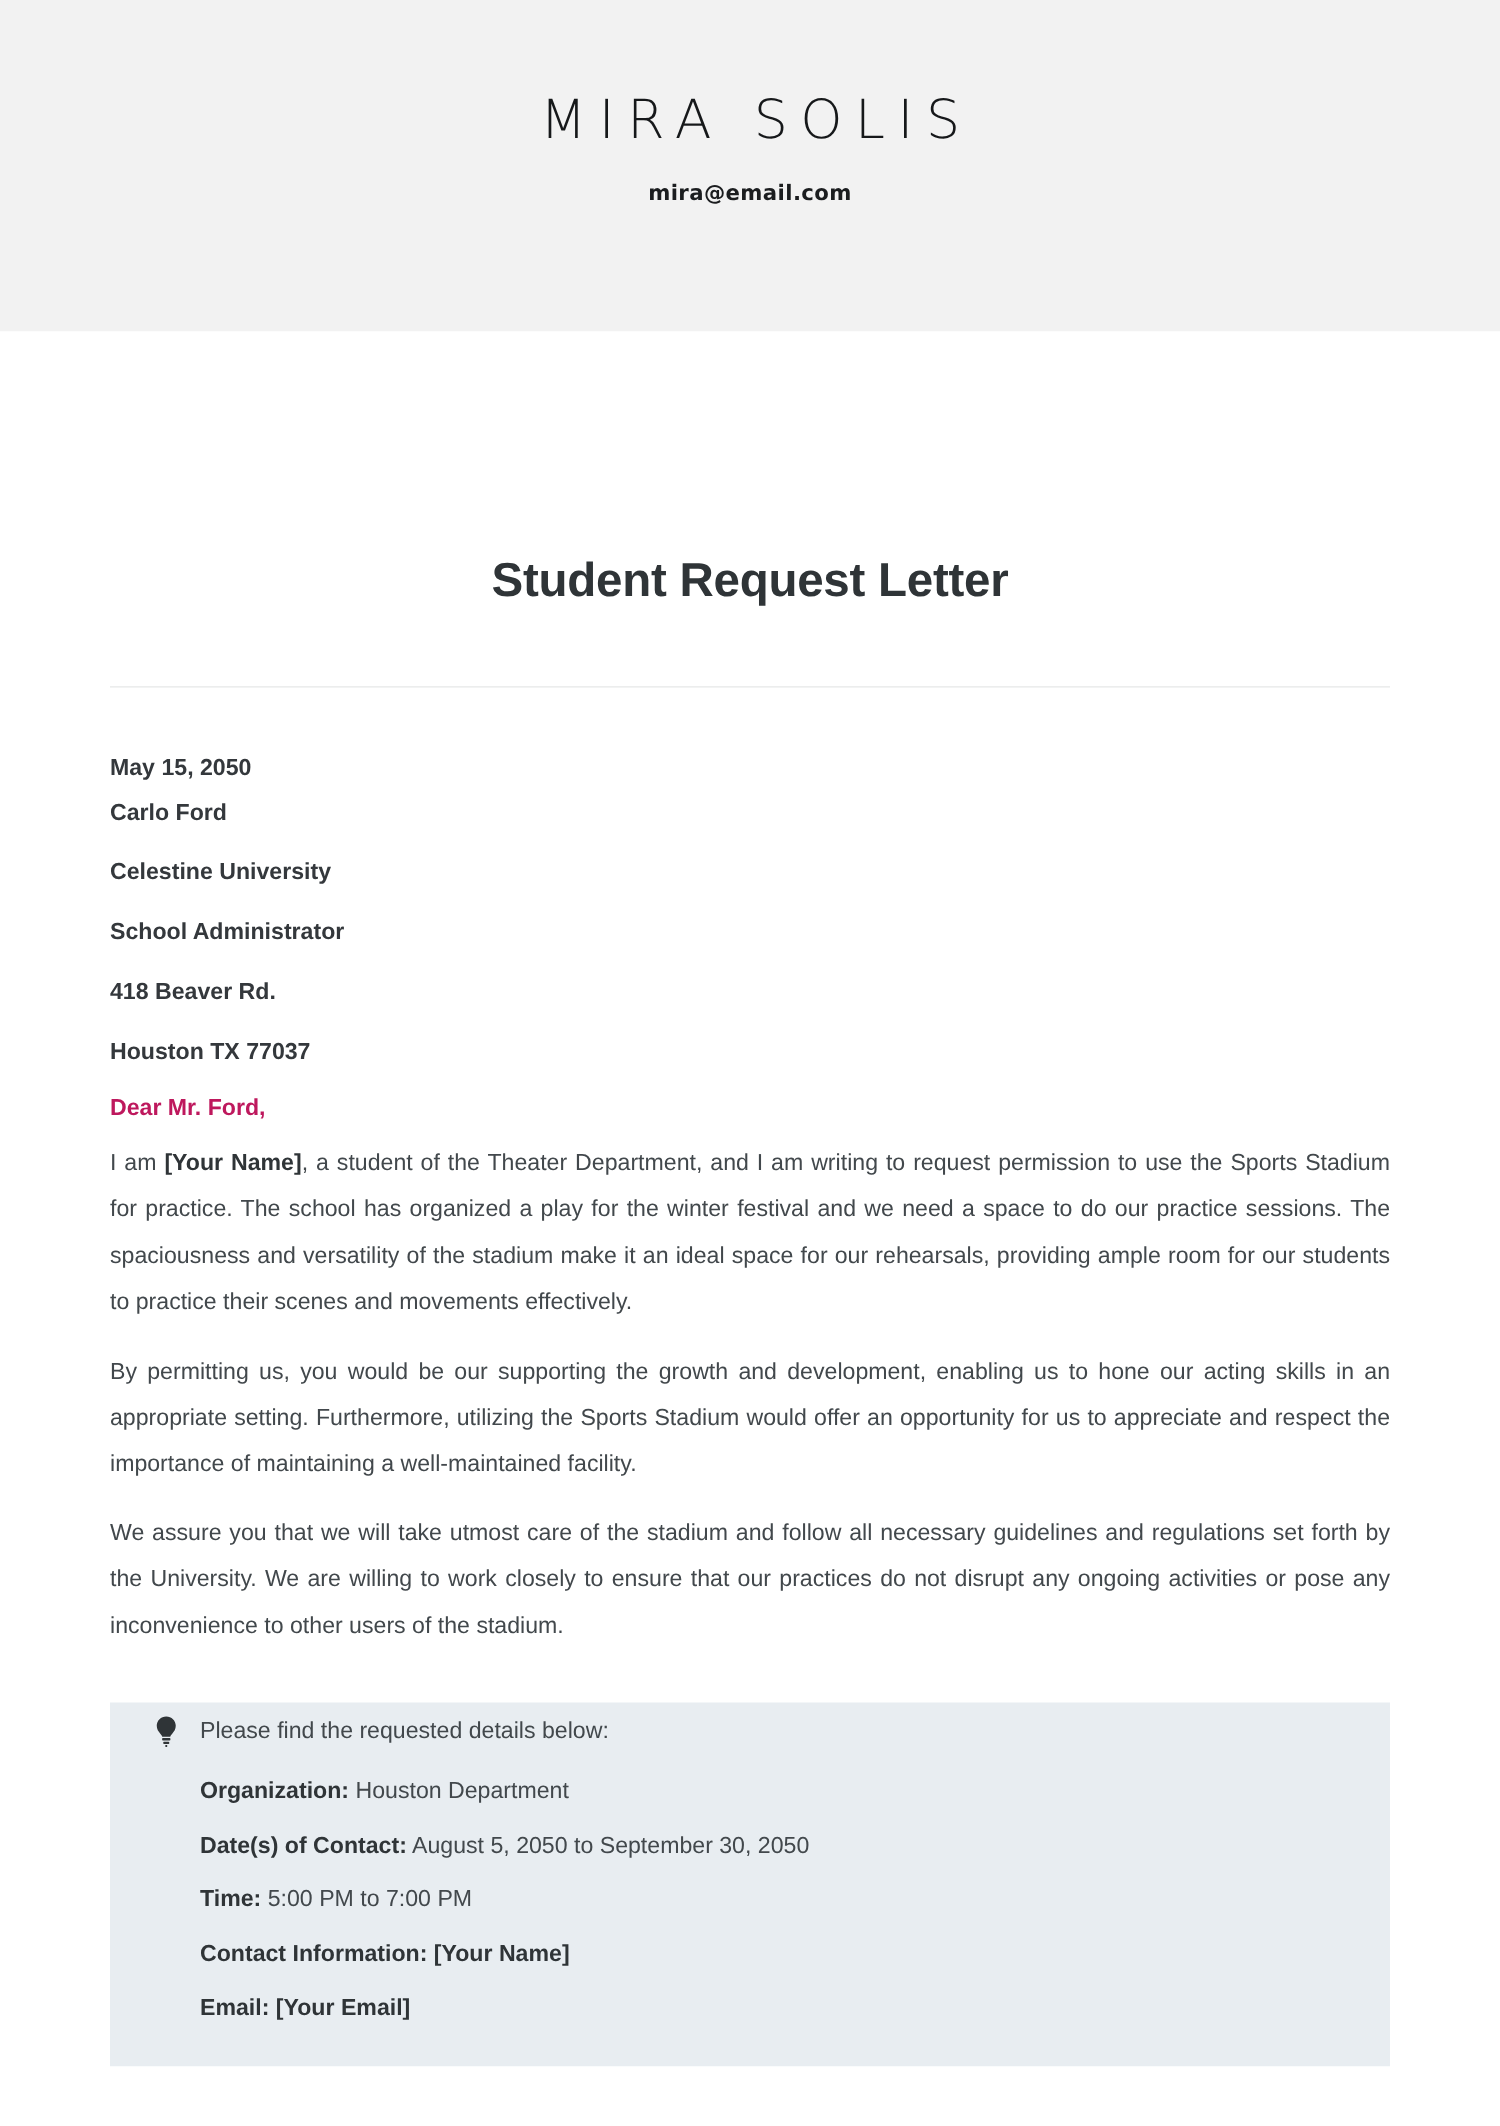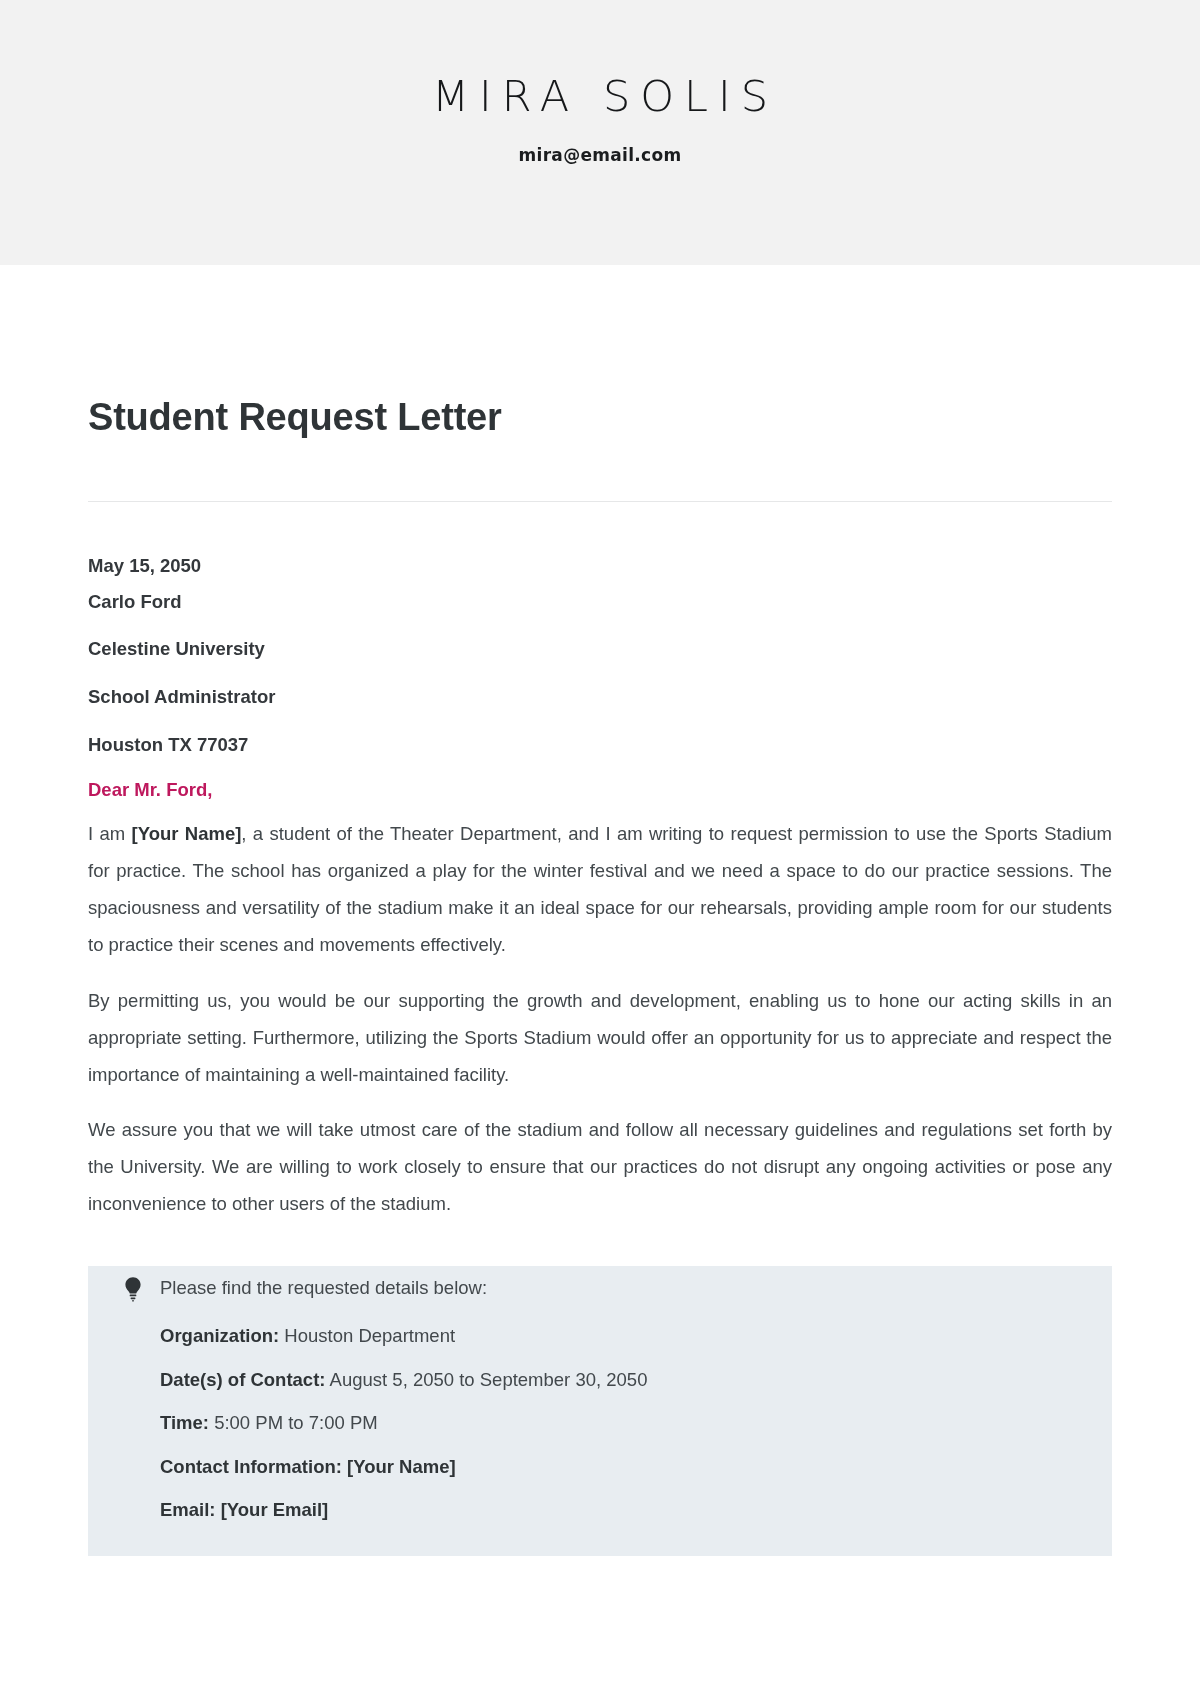--- a/index.html
+++ b/index.html
@@ -49,25 +49,27 @@
   
   .page {
     width: 1200px;
     box-sizing: border-box;
     padding: 0 88px;
   }
   .title-block {
     padding-top: 130px;
   }
   .doc-title {
+    text-align: center;
     font-size: 38px;
     font-weight: bold;
     color: #2f3437;
     letter-spacing: -0.2px;
     line-height: 1.2;
+    margin-top: 48px;
   }
   .title-rule {
     margin-top: 60px;
     height: 1px;
     background: #e6e7e8;
     width: 100%;
   }
 
   
   .address-block {
@@ -162,20 +164,21 @@
   <div class="title-block">
     <div class="doc-title">Student Request Letter</div>
     <div class="title-rule"></div>
   </div>
 
   <div class="address-block">
     <div class="addr-line">May 15, 2050</div>
     <div class="addr-line gap-sm">Carlo Ford</div>
     <div class="addr-line gap-md">Celestine University</div>
     <div class="addr-line gap-lg">School Administrator</div>
+    <div class="addr-line gap-lg">418 Beaver Rd.</div>
     <div class="addr-line gap-lg">Houston TX 77037</div>
   </div>
 
   <div class="salutation">Dear Mr. Ford,</div>
 
   <p class="body-par"><span>I am </span><b>[Your Name]</b><span>, a student of the Theater Department, and I am writing to request permission to use the Sports Stadium for practice. The school has organized a play for the winter festival and we need a space to do our practice sessions. The spaciousness and versatility of the stadium make it an ideal space for our rehearsals, providing ample room for our students to practice their scenes and movements effectively.</span></p>
 
   <p class="body-par">By permitting us, you would be our supporting the growth and development, enabling us to hone our acting skills in an appropriate setting. Furthermore, utilizing the Sports Stadium would offer an opportunity for us to appreciate and respect the importance of maintaining a well-maintained facility.</p>
 
   <p class="body-par">We assure you that we will take utmost care of the stadium and follow all necessary guidelines and regulations set forth by the University. We are willing to work closely to ensure that our practices do not disrupt any ongoing activities or pose any inconvenience to other users of the stadium.</p>

